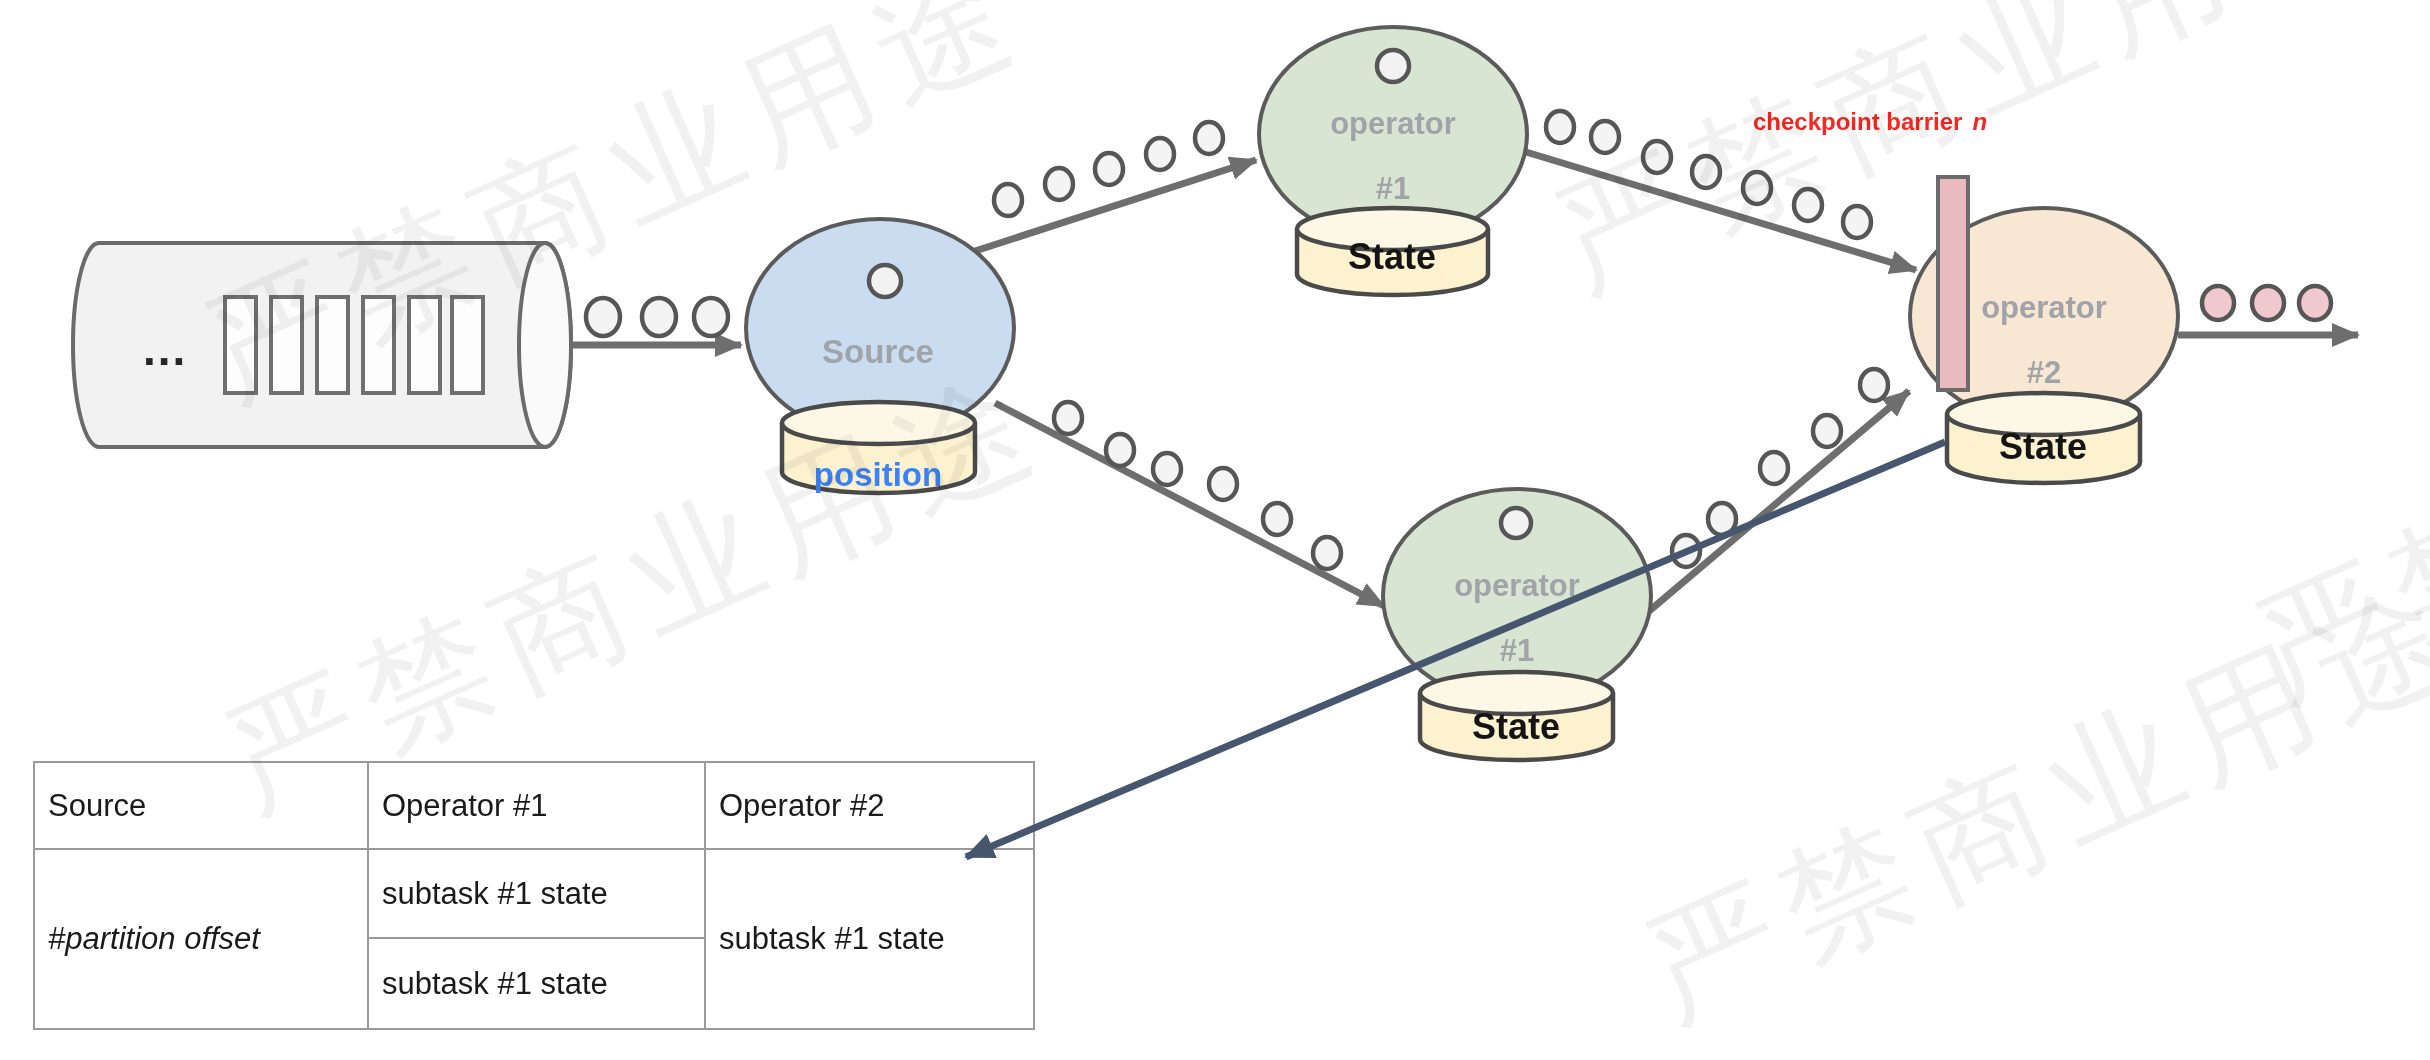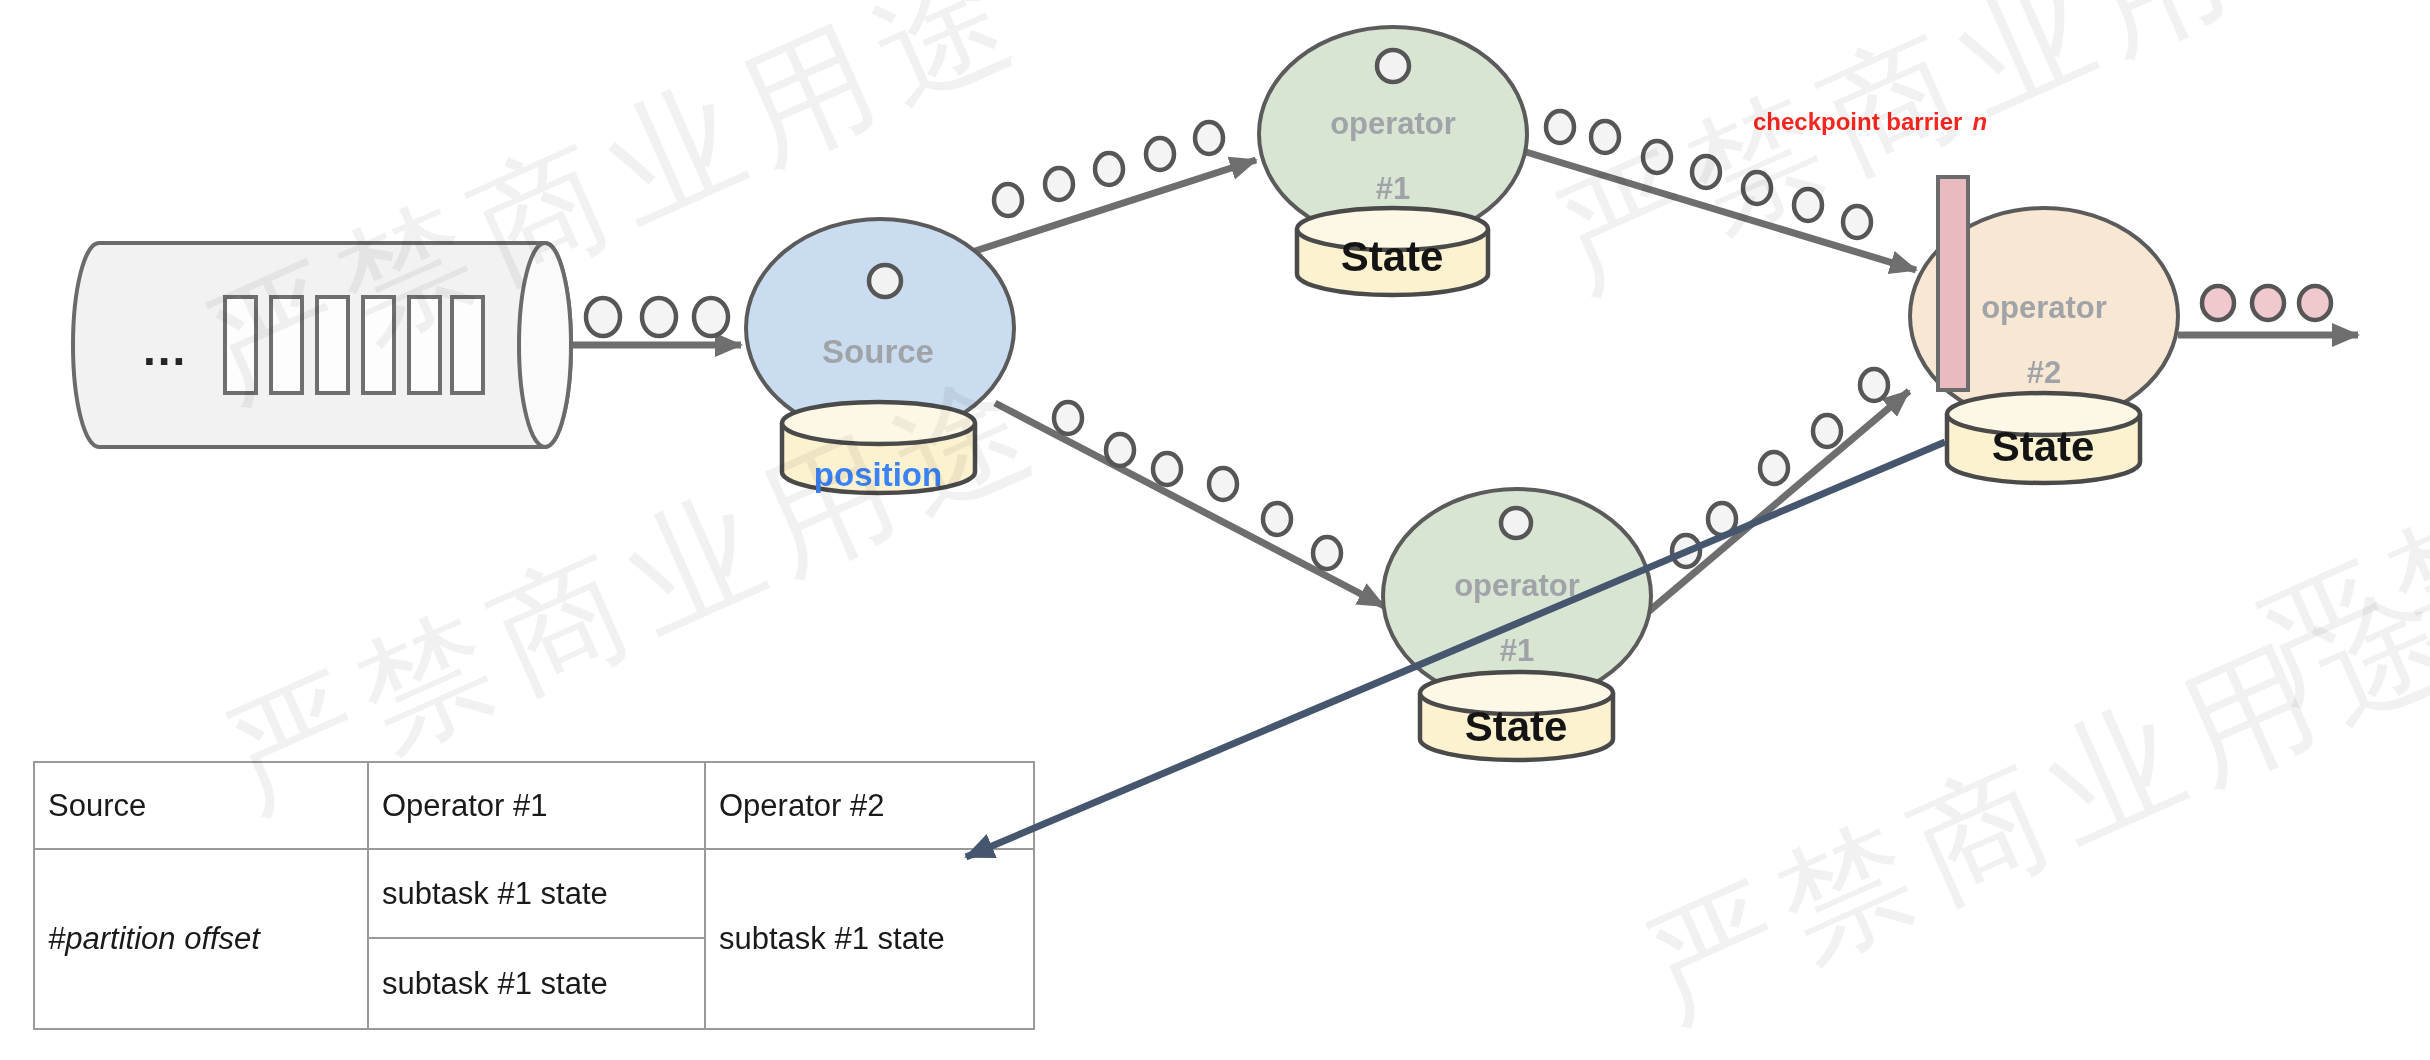--- a/index.html
+++ b/index.html
@@ -3,21 +3,21 @@
 <meta charset="utf-8">
 <style>
   html,body{margin:0;padding:0;background:#ffffff;}
   #canvas{position:relative;width:2430px;height:1060px;background:#ffffff;overflow:hidden;
           font-family:"Liberation Sans", sans-serif;}
   #diagram-svg{position:absolute;left:0;top:0;z-index:1;}
   #slate-svg{position:absolute;left:0;top:0;z-index:3;pointer-events:none;}
   .lbl{position:absolute;z-index:2;white-space:nowrap;gap:27px;}
   .node-lbl{color:#a0a4a8;font-weight:bold;text-align:center;}
   .two-line{display:flex;flex-direction:column;align-items:center;line-height:38px;font-size:31px;}
-  .state-lbl{color:#141414;font-weight:bold;font-size:42px;}
+  .state-lbl{color:#141414;font-weight:bold;font-size:36px;}
   .pos-lbl{color:#3b82f6;font-weight:bold;font-size:33px;margin-top:18px;}
   .center{transform:translate(-50%,-50%);}
   #barrier-label{font-size:24px;font-weight:bold;color:#f8261e;}
   #barrier-label .it{font-style:italic;margin-left:10px;}
   #page-title{font-size:43px;font-weight:bold;color:#151515;}
   #queue-ellipsis{font-size:46px;font-weight:800;color:#262626;letter-spacing:2px;}
   
   #checkpoint-table{position:absolute;left:33px;top:761px;z-index:2;border-collapse:collapse;
      table-layout:fixed;width:1000px;font-size:31px;color:#1a1a1a;background:transparent;}
   #checkpoint-table td{border:2px solid #9a9a9a;padding:0 0 0 13px;vertical-align:middle;

